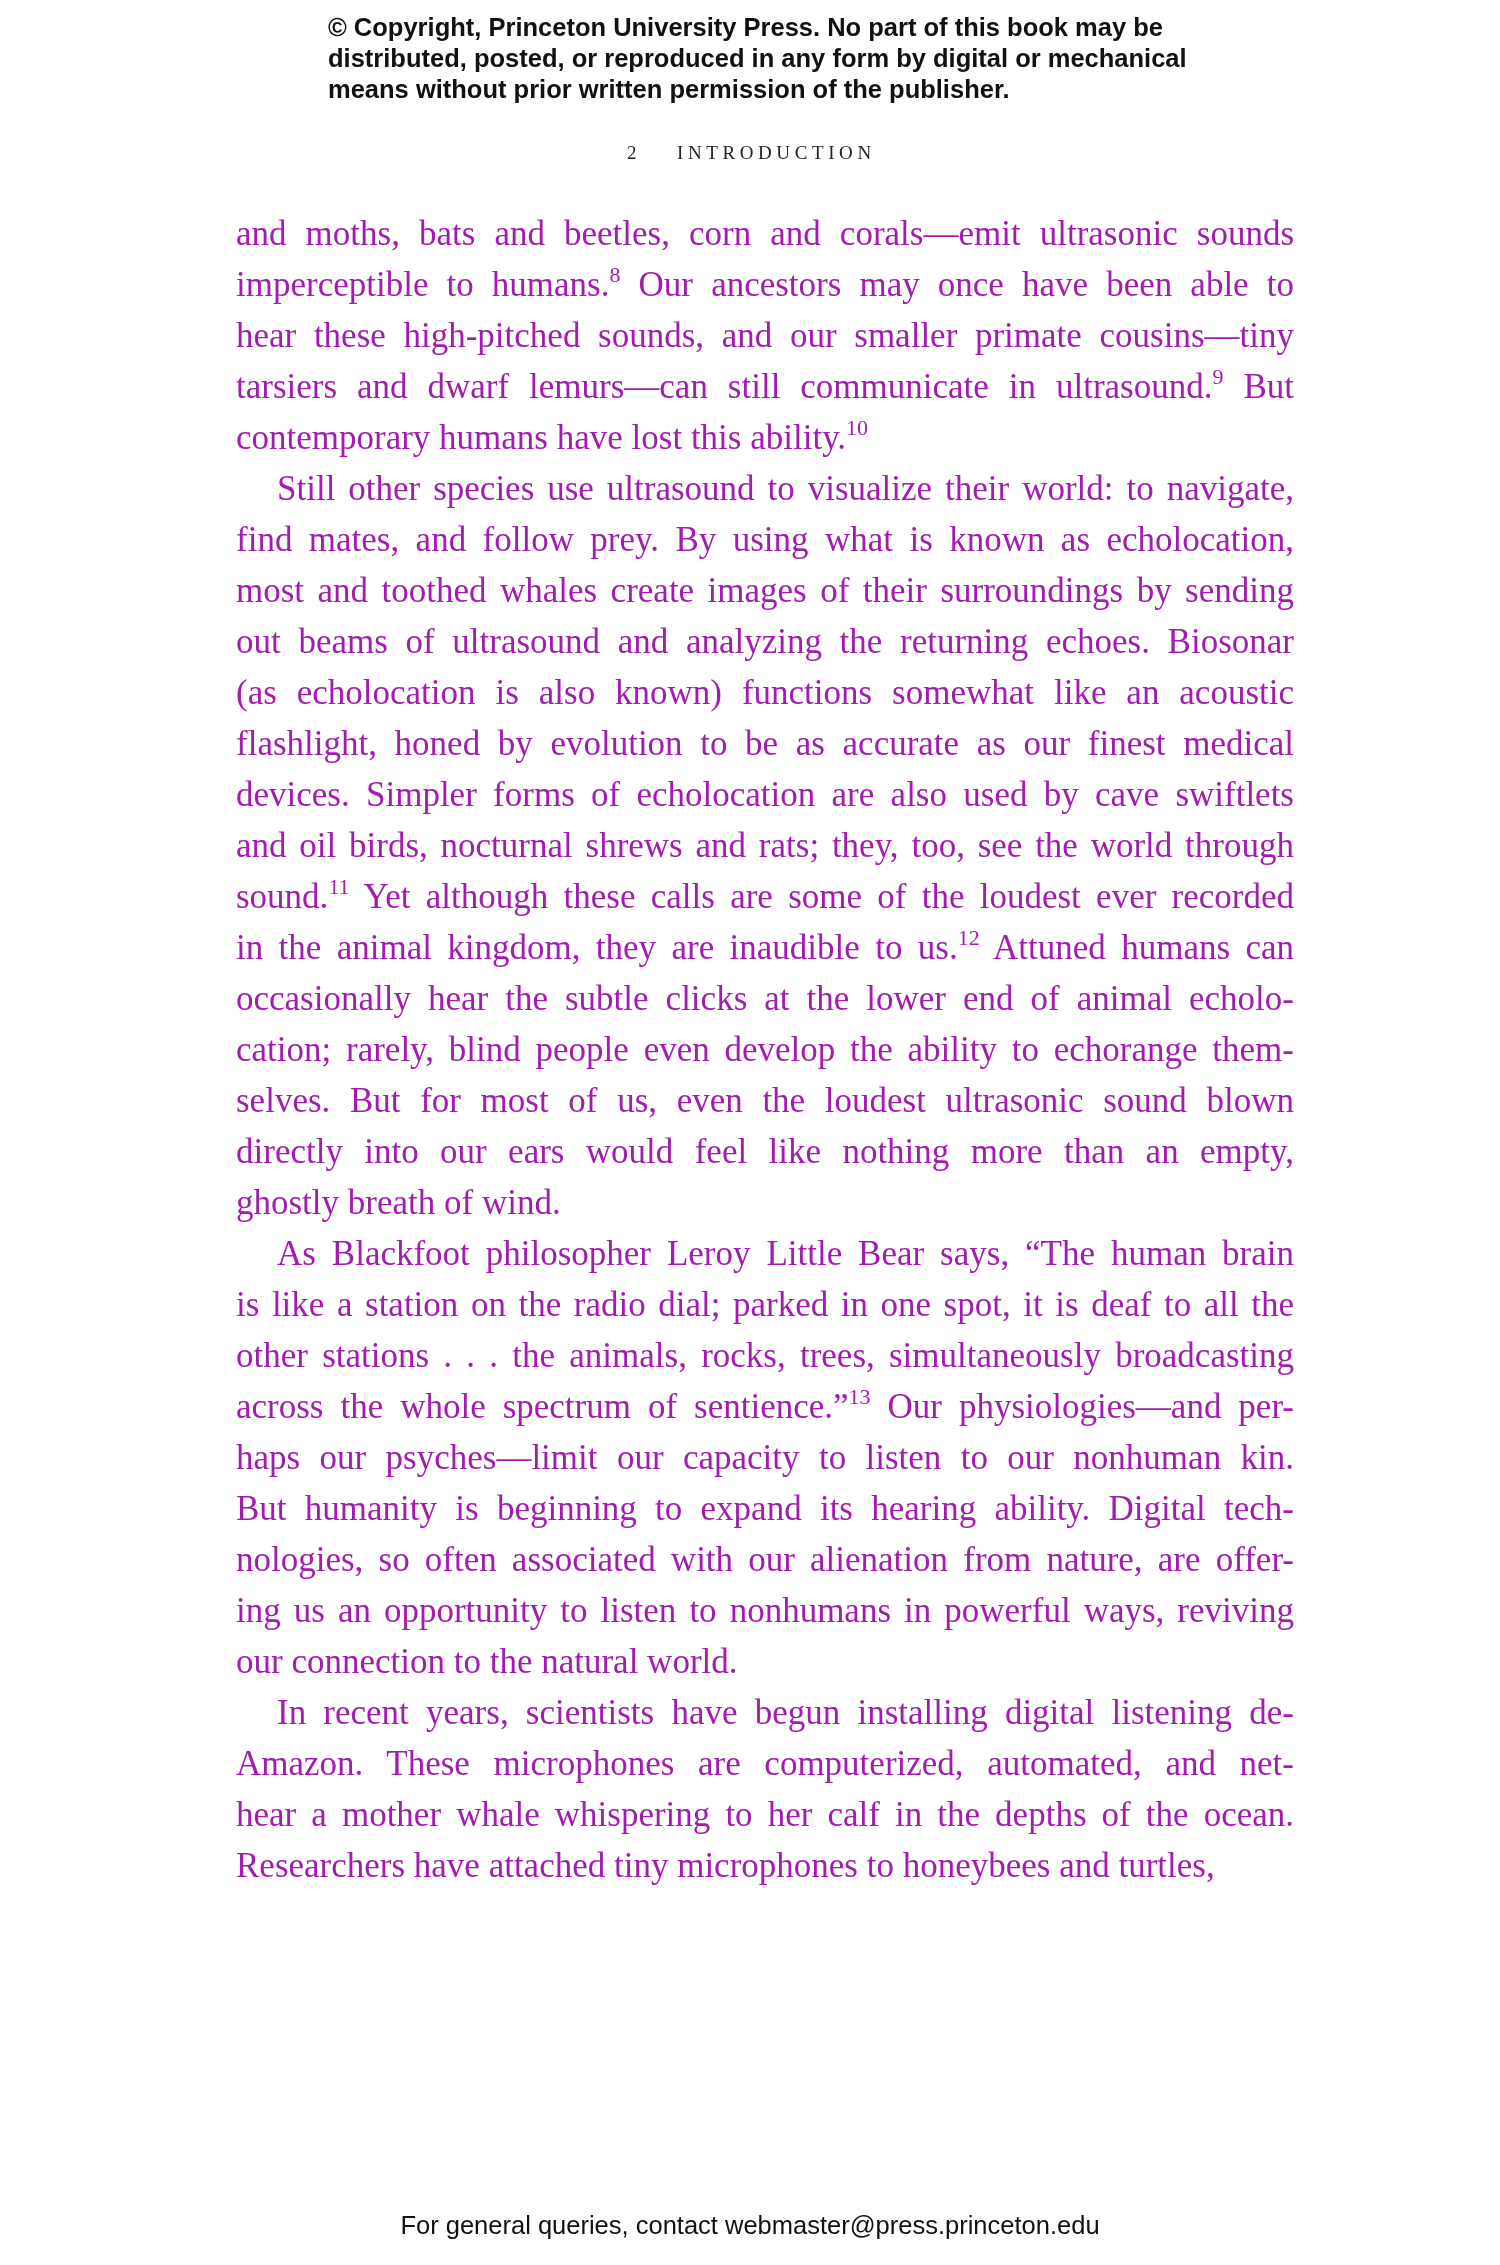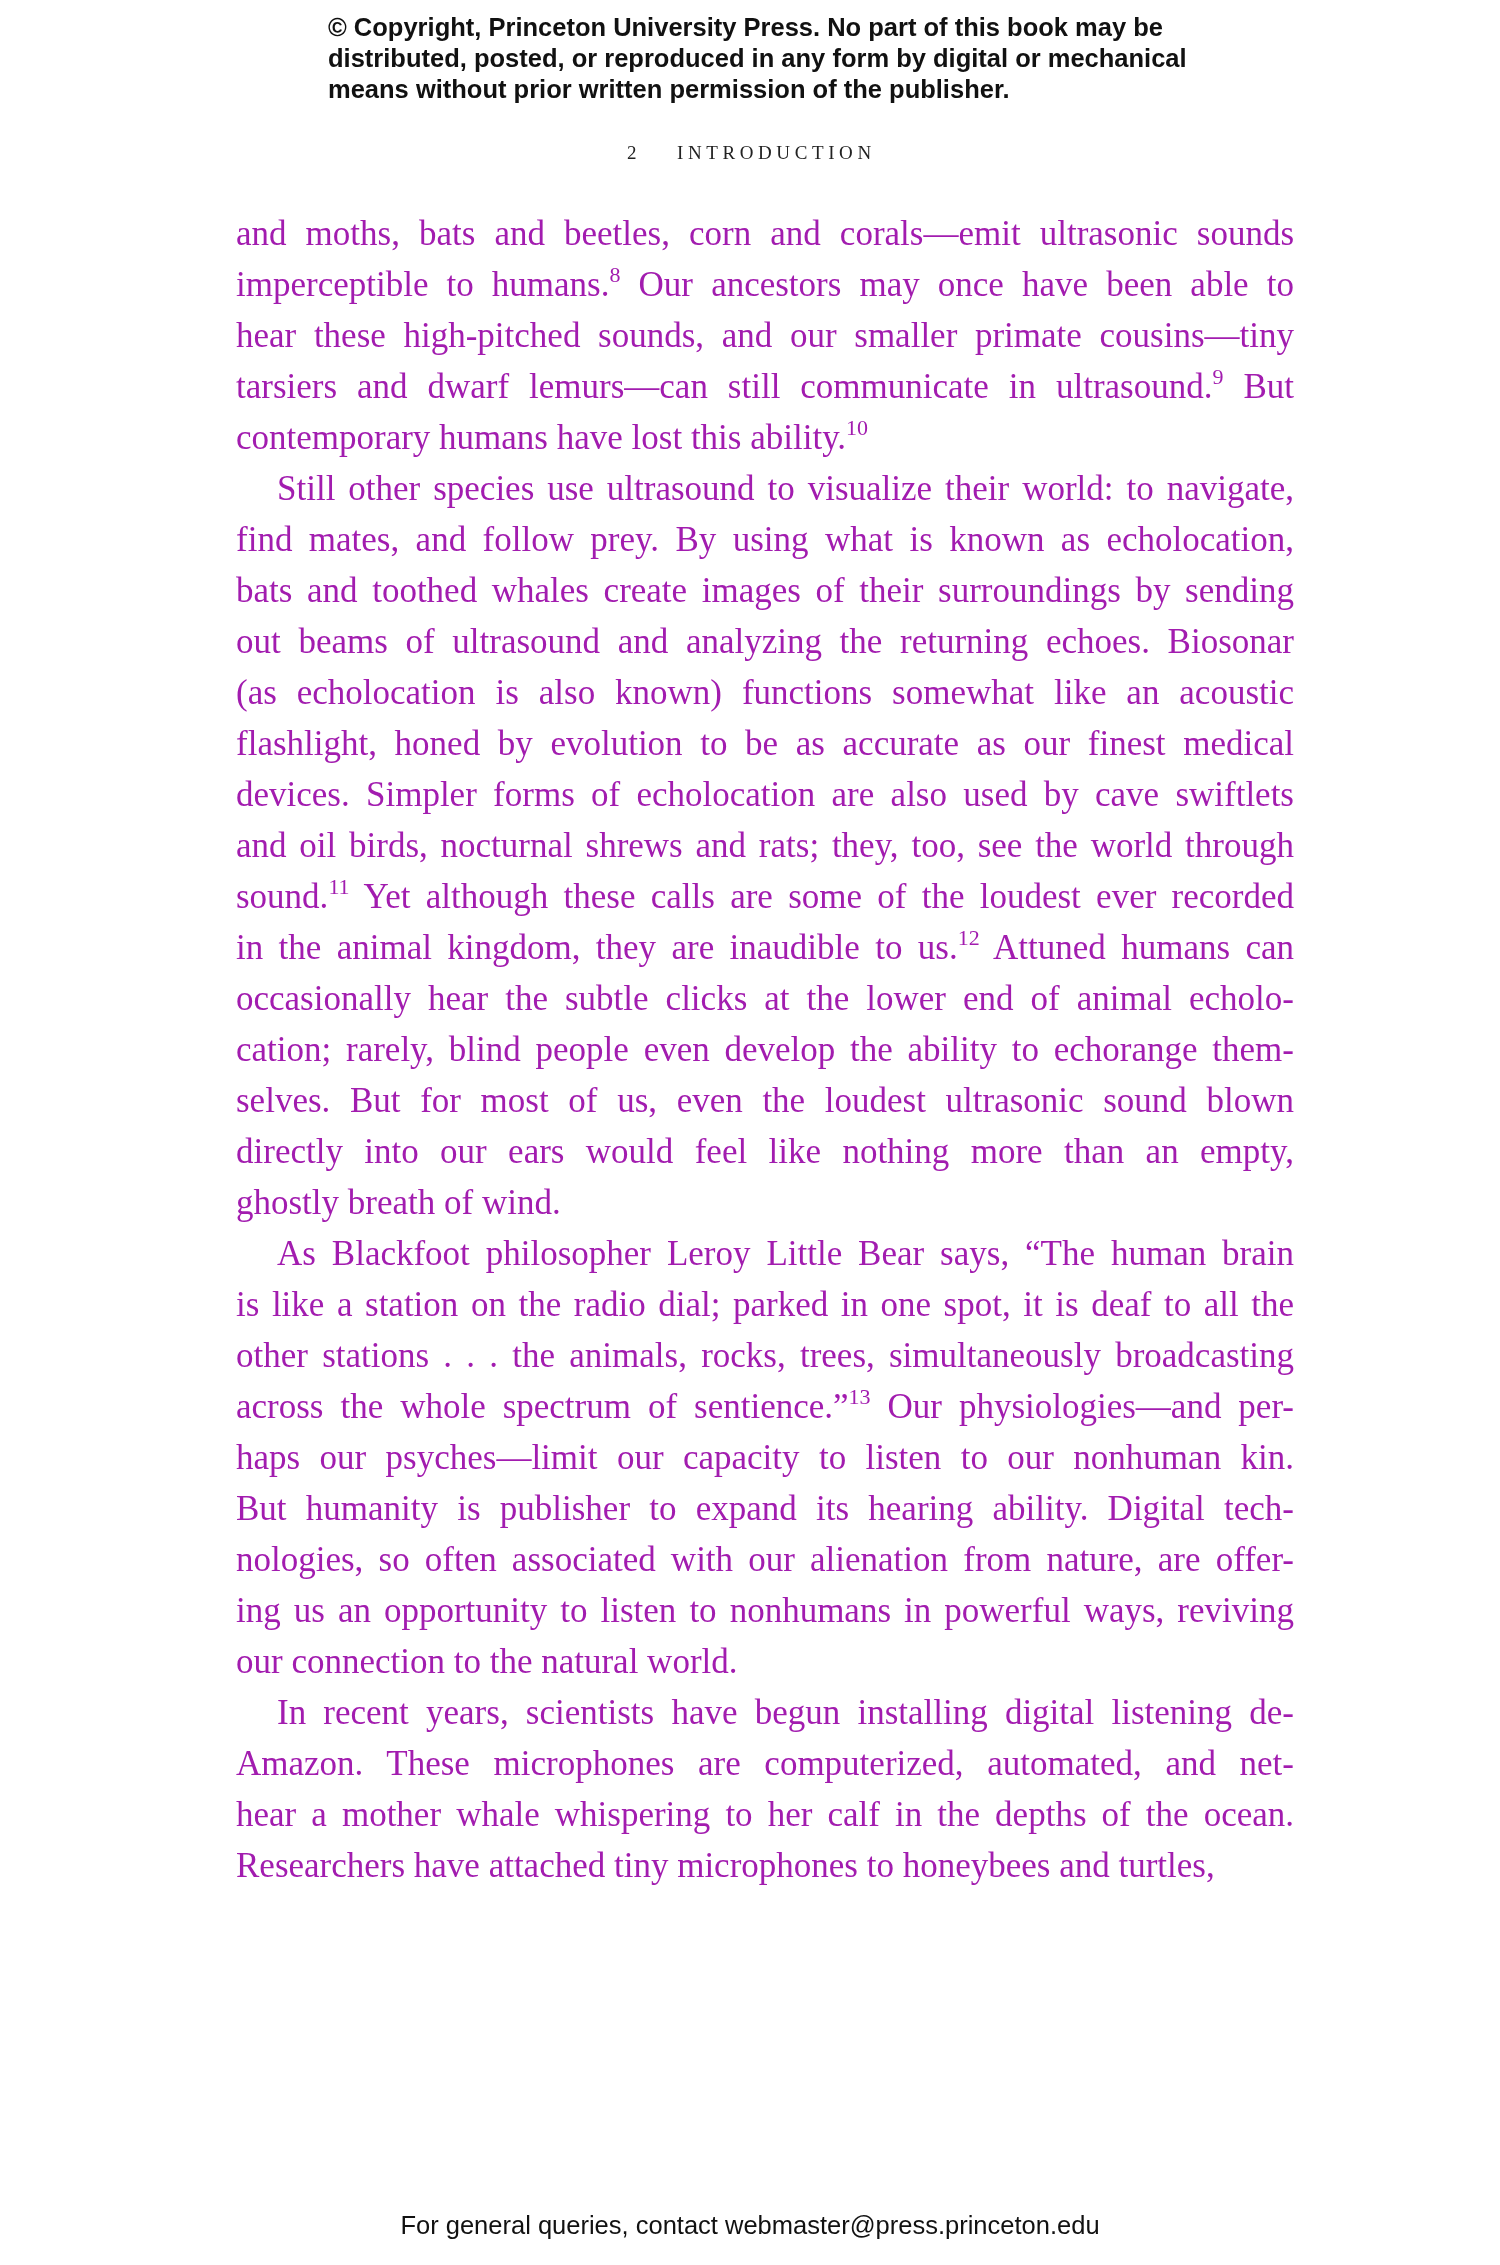--- a/index.html
+++ b/index.html
@@ -104,41 +104,41 @@
     <div>
       <span class="line">and moths, bats and beetles, corn and corals—emit ultrasonic sounds</span>
       <span class="line"><span style="white-space: pre;">imperceptible to humans.</span><sup>8</sup><span style="white-space: pre;"> Our ancestors may once have been able to</span></span>
       <span class="line">hear these high-pitched sounds, and our smaller primate cousins—tiny</span>
       <span class="line"><span style="white-space: pre;">tarsiers and dwarf lemurs—can still communicate in ultrasound.</span><sup>9</sup><span style="white-space: pre;"> But</span></span>
       <span class="line last"><span style="white-space: pre;">contemporary humans have lost this ability.</span><sup>10</sup><span style="white-space: pre;"></span></span>
     </div>
     <div>
       <span class="line indent">Still other species use ultrasound to visualize their world: to navigate,</span>
       <span class="line">find mates, and follow prey. By using what is known as echolocation,</span>
-      <span class="line">bats and toothed whales create images of their surroundings by sending</span>
+      <span class="line">most and toothed whales create images of their surroundings by sending</span>
       <span class="line">out beams of ultrasound and analyzing the returning echoes. Biosonar</span>
       <span class="line">(as echolocation is also known) functions somewhat like an acoustic</span>
       <span class="line">flashlight, honed by evolution to be as accurate as our finest medical</span>
       <span class="line">devices. Simpler forms of echolocation are also used by cave swiftlets</span>
       <span class="line">and oil birds, nocturnal shrews and rats; they, too, see the world through</span>
       <span class="line"><span style="white-space: pre;">sound.</span><sup>11</sup><span style="white-space: pre;"> Yet although these calls are some of the loudest ever recorded</span></span>
       <span class="line"><span style="white-space: pre;">in the animal kingdom, they are inaudible to us.</span><sup>12</sup><span style="white-space: pre;"> Attuned humans can</span></span>
       <span class="line">occasionally hear the subtle clicks at the lower end of animal echolo-</span>
       <span class="line">cation; rarely, blind people even develop the ability to echorange them-</span>
       <span class="line">selves. But for most of us, even the loudest ultrasonic sound blown</span>
       <span class="line">directly into our ears would feel like nothing more than an empty,</span>
       <span class="line last">ghostly breath of wind.</span>
     </div>
     <div>
       <span class="line indent">As Blackfoot philosopher Leroy Little Bear says, “The human brain</span>
       <span class="line">is like a station on the radio dial; parked in one spot, it is deaf to all the</span>
       <span class="line">other stations . . . the animals, rocks, trees, simultaneously broadcasting</span>
       <span class="line"><span style="white-space: pre;">across the whole spectrum of sentience.”</span><sup>13</sup><span style="white-space: pre;"> Our physiologies—and per-</span></span>
       <span class="line">haps our psyches—limit our capacity to listen to our nonhuman kin.</span>
-      <span class="line">But humanity is publisher to expand its hearing ability. Digital tech-</span>
+      <span class="line">But humanity is beginning to expand its hearing ability. Digital tech-</span>
       <span class="line">nologies, so often associated with our alienation from nature, are offer-</span>
       <span class="line">ing us an opportunity to listen to nonhumans in powerful ways, reviving</span>
       <span class="line last">our connection to the natural world.</span>
     </div>
     <div>
       <span class="line indent">In recent years, scientists have begun installing digital listening de-</span>
       <span class="line">Amazon. These microphones are computerized, automated, and net-</span>
       <span class="line">hear a mother whale whispering to her calf in the depths of the ocean.</span>
       <span class="line last">Researchers have attached tiny microphones to honeybees and turtles,</span>
     </div>

